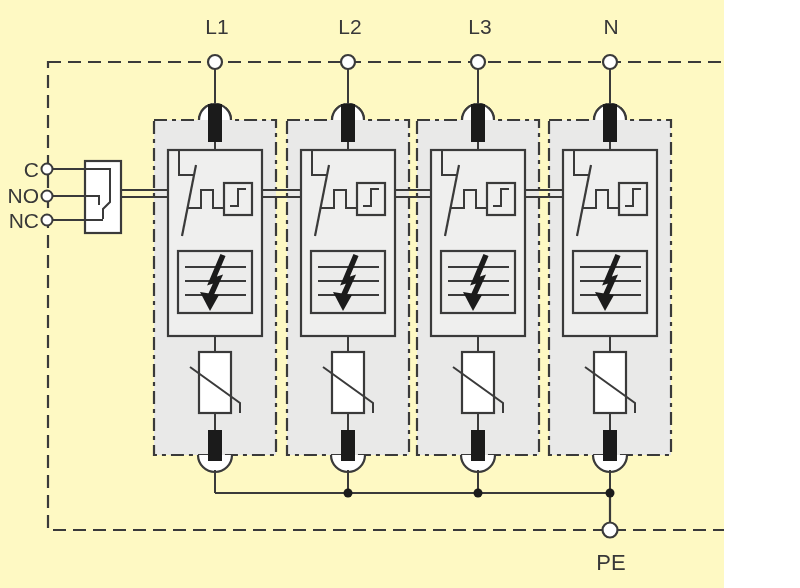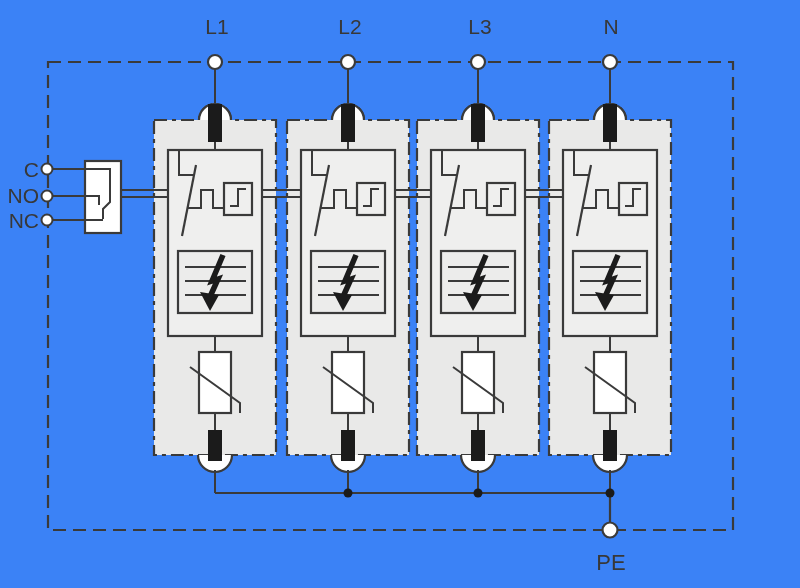--- a/index.html
+++ b/index.html
@@ -1,16 +1,16 @@
 <!DOCTYPE html>
 <html><head>
 <meta charset="utf-8">
 <style>
   html,body{margin:0;padding:0;background:#ffffff;}
-  .stage{width:800px;height:588px;background:#3b82f6;position:relative;overflow:hidden;}
+  .stage{width:724px;height:588px;background:#fef9c3;position:relative;overflow:hidden;}
   svg{display:block;}
   .lbl{font-family:"Liberation Sans","DejaVu Sans",sans-serif;font-size:21px;font-weight:400;fill:#383838;}
   .lbl-big{font-family:"Liberation Sans","DejaVu Sans",sans-serif;font-size:22px;font-weight:400;fill:#383838;}
 </style>
 </head>
 <body>
 
 <div class="stage">
 <svg width="800" height="588" viewBox="0 0 800 588">
 

